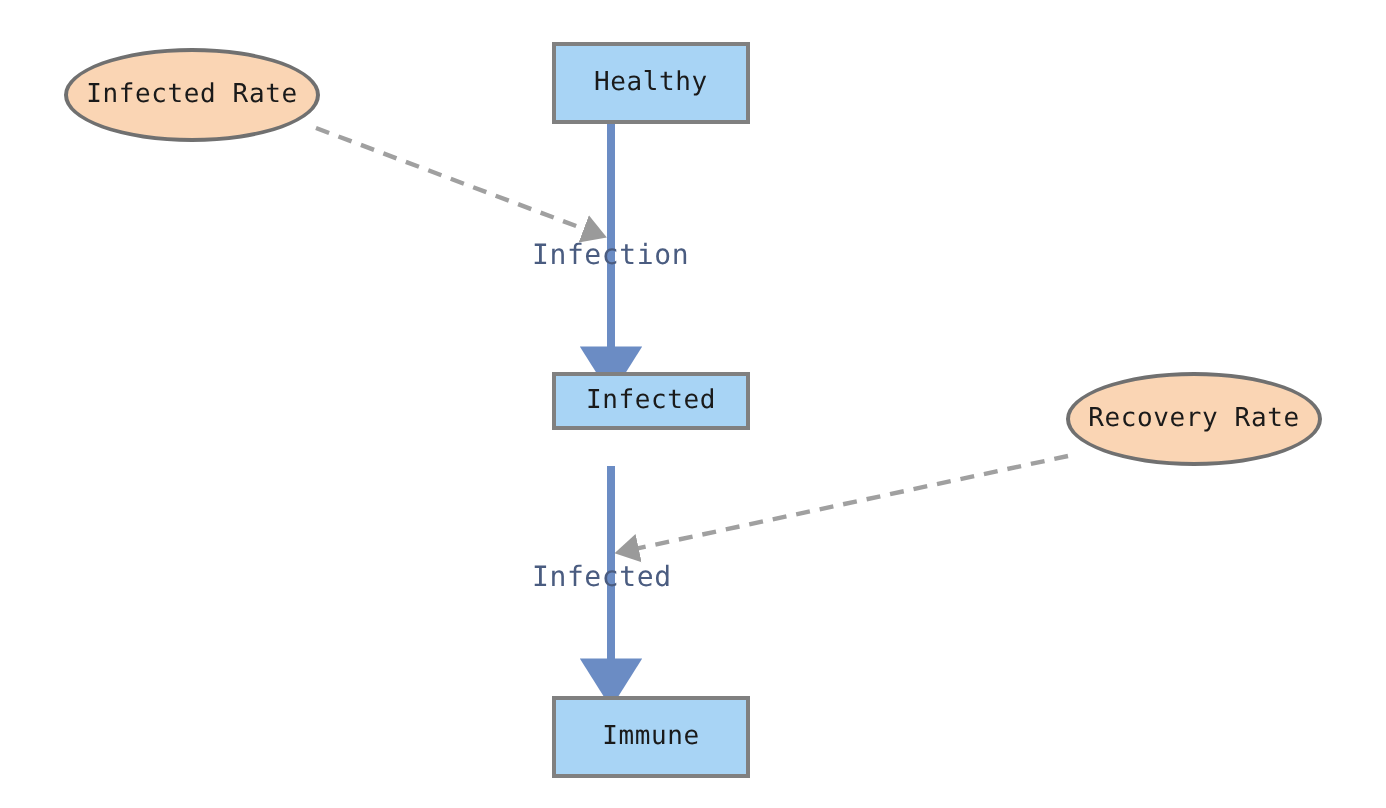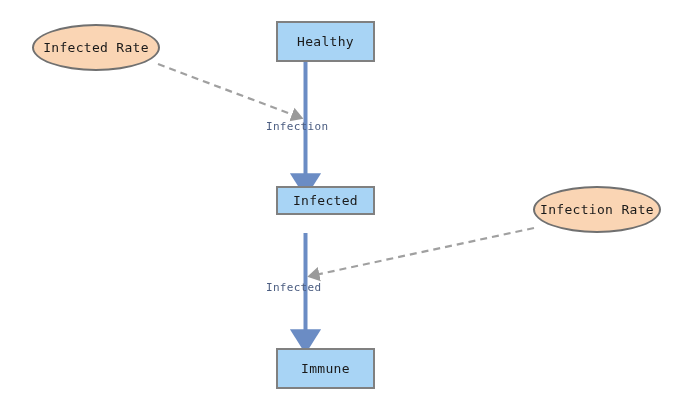--- a/index.html
+++ b/index.html
@@ -52,21 +52,21 @@
     color: #1a1a1a;
     font-family: "DejaVu Sans Mono", monospace;
     font-size: 13px;
     letter-spacing: 0.3px;
     white-space: nowrap;
   }
   .edge-label {
     position: absolute;
     color: #4a5c80;
     font-family: "DejaVu Sans Mono", monospace;
-    font-size: 11px;
+    font-size: 14px;
     letter-spacing: 0.3px;
     white-space: nowrap;
     background: transparent;
   }
 </style>
 </head>
 <body>
 
 <div id="canvas">
 
@@ -99,20 +99,20 @@
 
   <div class="node-box" style="left:256px; top:348px; width:99px; height:41px;align-items:center;">
     <span>Immune</span>
   </div>
 
   <div class="node-ellipse" style="left:32px; top:24px; width:128px; height:47px;">
     <span>Infected Rate</span>
   </div>
 
   <div class="node-ellipse" style="left:533px; top:186px; width:128px; height:47px;">
-    <span>Infection Rate</span>
+    <span>Recovery Rate</span>
   </div>
 
   <div class="edge-label" style="left:266px; top:120px;">Infection</div>
 
   <div class="edge-label" style="left:266px; top:281px;">Infected</div>
 
 </div>
 
 </body></html>

